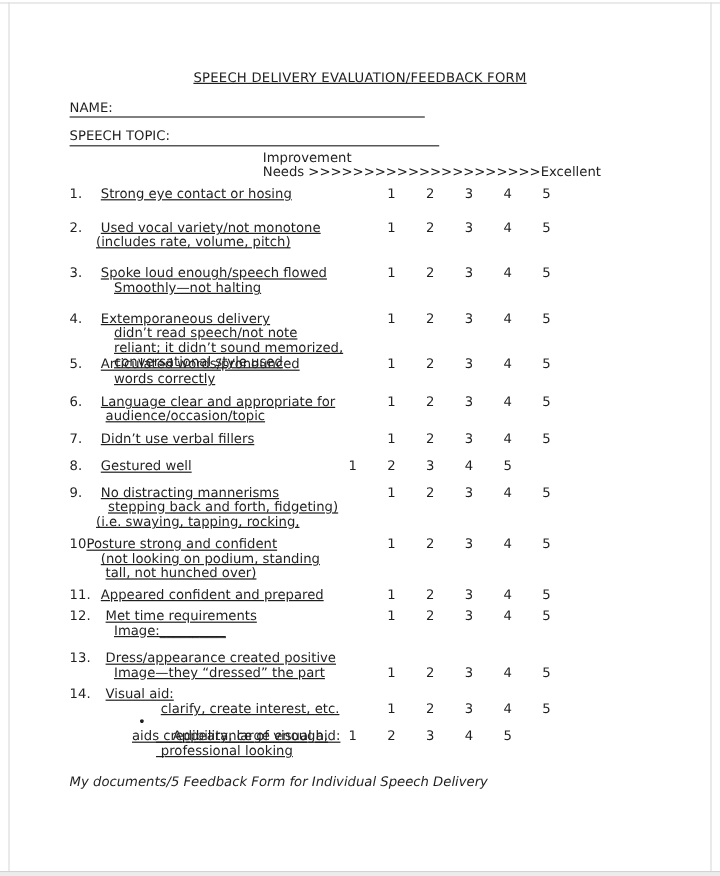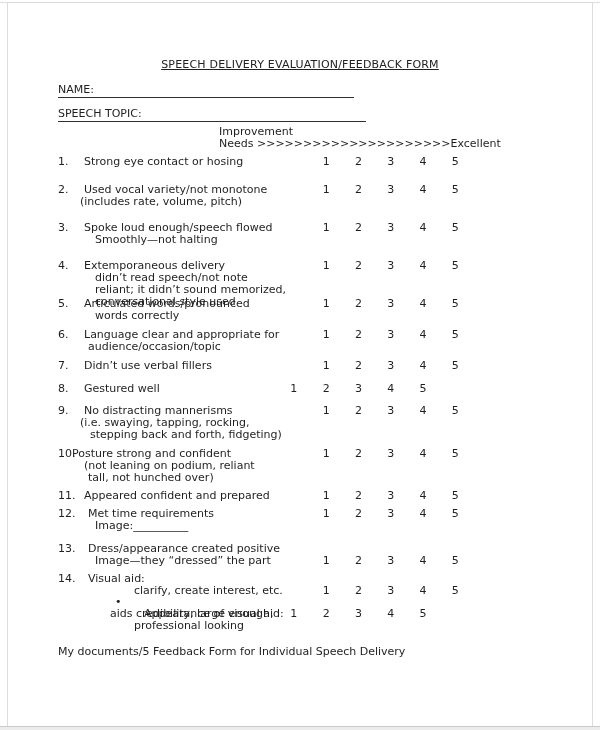--- a/index.html
+++ b/index.html
@@ -20,28 +20,28 @@
   }
   .field{position:absolute;left:58px;height:13px;border-bottom:1.4px solid #2e2e2e;}
   #field-name{top:84px;width:296px;}
   #field-topic{top:108px;width:308px;}
 
   .scalehdr{position:absolute;left:219px;top:126px;}
   .scalehdr div{height:12px;}
 
   .item{position:absolute;left:58px;width:510px;}
   .item .num{position:absolute;left:0;top:0;}
-  .line{height:12px;white-space:pre;position:relative;}
+  .line{height:12px;white-space:pre;position:relative;text-decoration:underline;}
   .ratings{position:absolute;display:flex;}
   .ratings span{display:inline-block;width:32.3px;text-align:center;}
   .r-std{left:252px;}
   .r-shift{left:219.7px;}
   .bdot::before{content:"\2022";}
   .bdot{position:absolute;left:-15px;top:0;}
-  .footer{position:absolute;left:58px;top:646px;}
+  .footer{position:absolute;left:58px;top:646px;font-style:italic;}
 </style>
 </head>
 <body>
 
 <div class="frame-top"></div>
 <div class="frame-left"></div>
 <div class="frame-right"></div>
 <div class="frame-bottom"></div>
 <div class="frame-strip"></div>
 
@@ -158,35 +158,35 @@
       <span>2</span>
       <span>3</span>
       <span>4</span>
       <span>5</span>
     </div>
 </div>
 
 <div class="item" style="top:405px">
   <span class="num">9.</span>
   <div class="line" style="margin-left:26px">No distracting mannerisms</div>
+  <div class="line" style="margin-left:32px">stepping back and forth, fidgeting)</div>
   <div class="line" style="margin-left:22px">(i.e. swaying, tapping, rocking,</div>
-  <div class="line" style="margin-left:32px">stepping back and forth, fidgeting)</div>
   <div class="ratings r-std" style="top:0">
       <span>1</span>
       <span>2</span>
       <span>3</span>
       <span>4</span>
       <span>5</span>
     </div>
 </div>
 
 <div class="item" style="top:448px">
   <span class="num">10.</span>
   <div class="line" style="margin-left:14px">Posture strong and confident</div>
-  <div class="line" style="margin-left:26px">(not leaning on podium, reliant</div>
+  <div class="line" style="margin-left:26px">(not looking on podium, standing</div>
   <div class="line" style="margin-left:30px">tall, not hunched over)</div>
   <div class="ratings r-std" style="top:0">
       <span>1</span>
       <span>2</span>
       <span>3</span>
       <span>4</span>
       <span>5</span>
     </div>
 </div>
 

